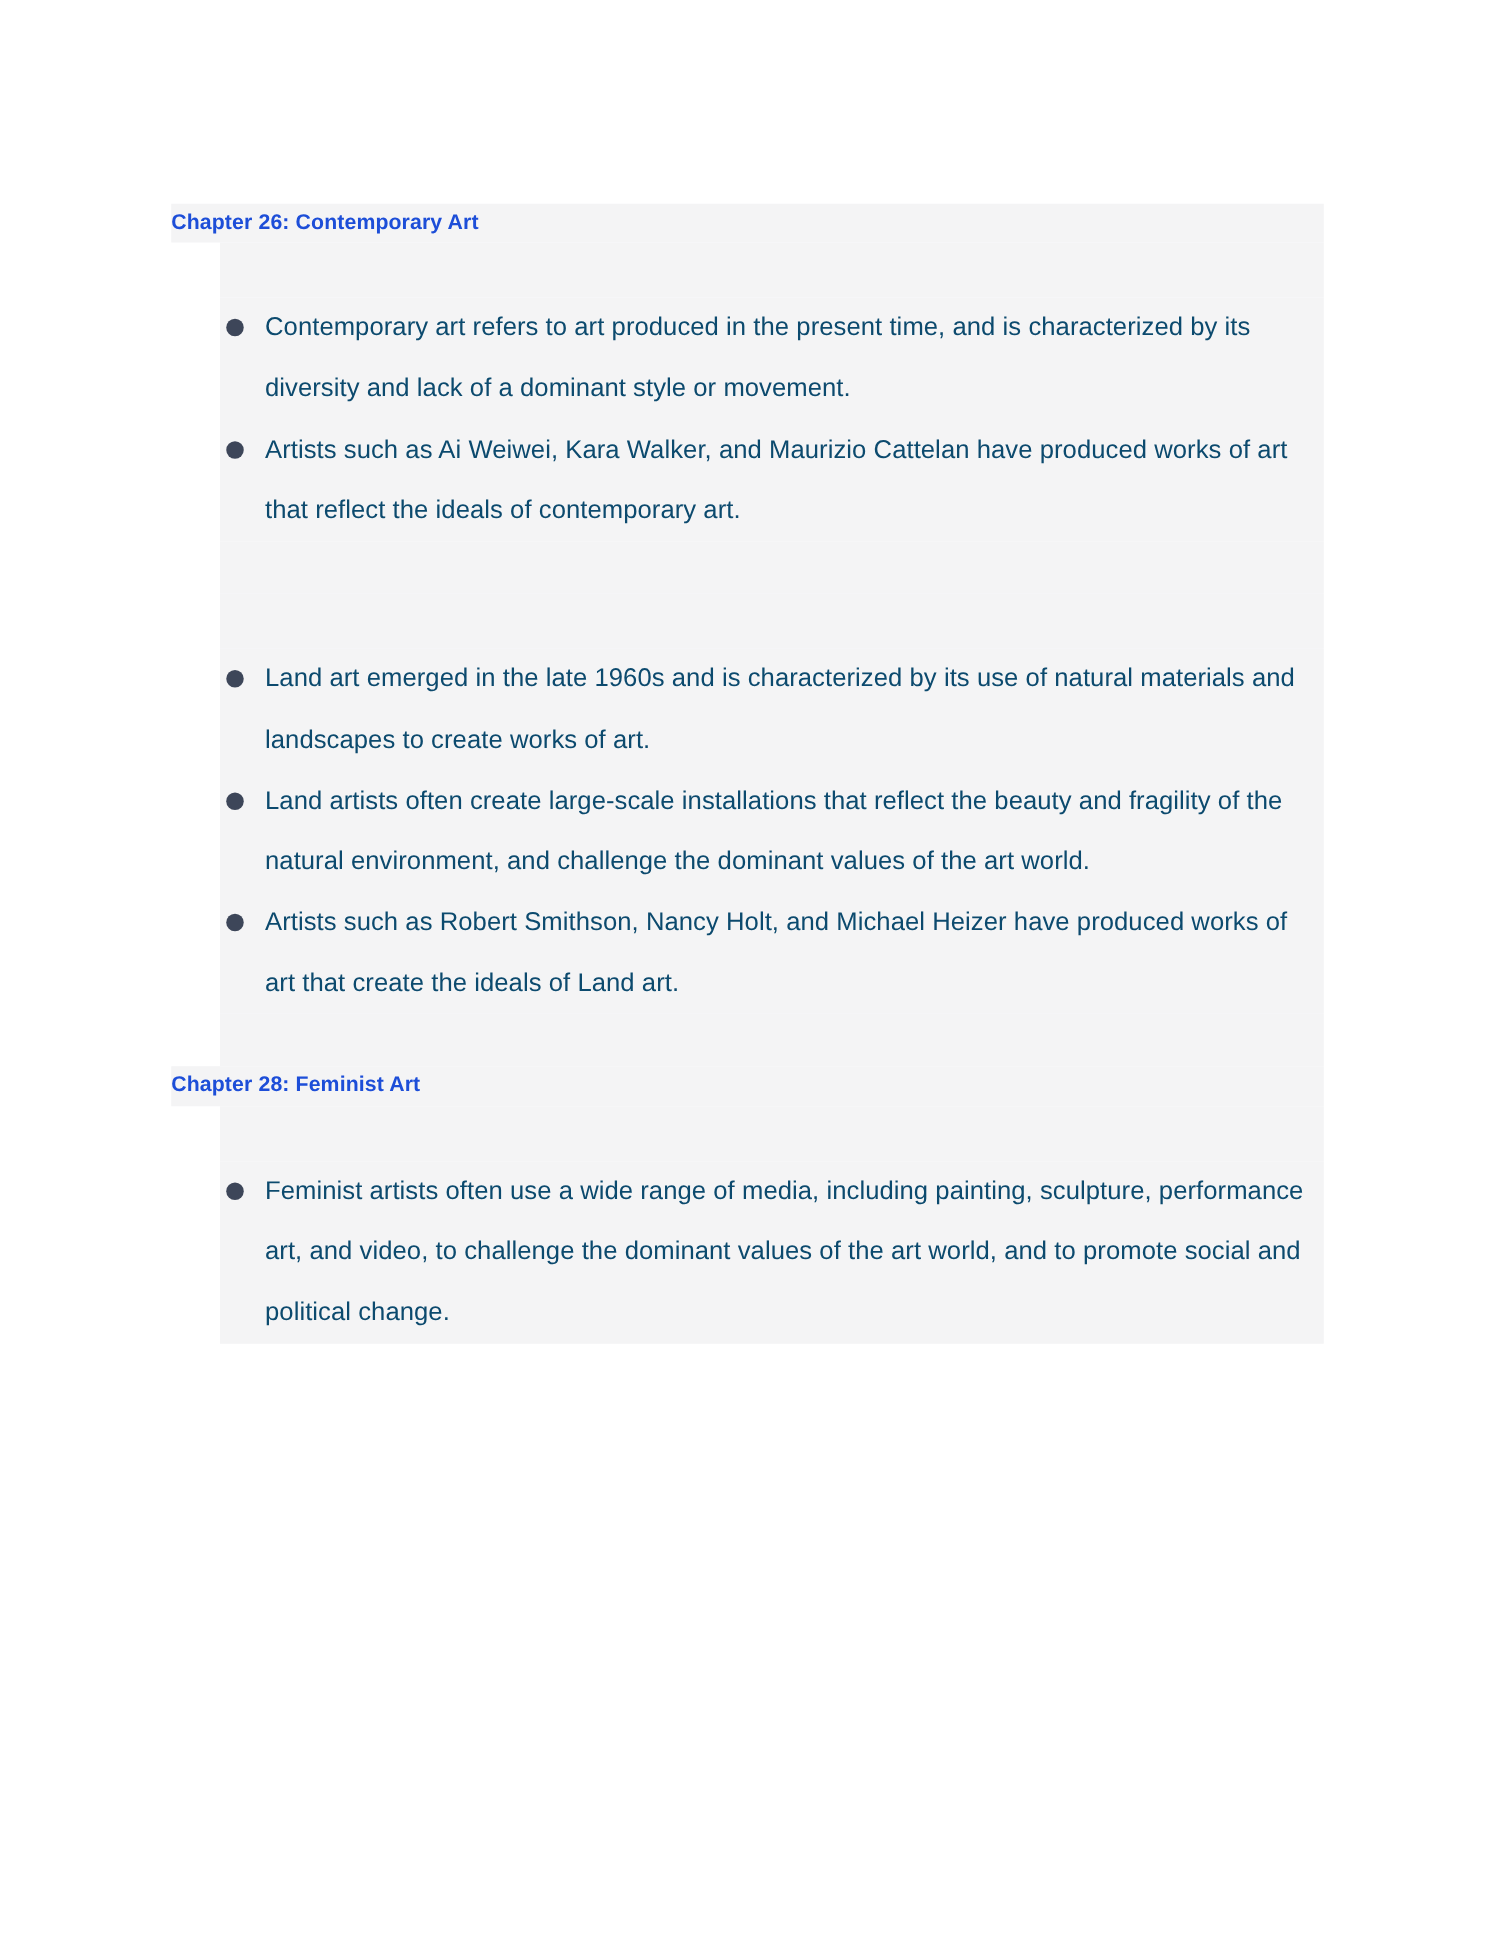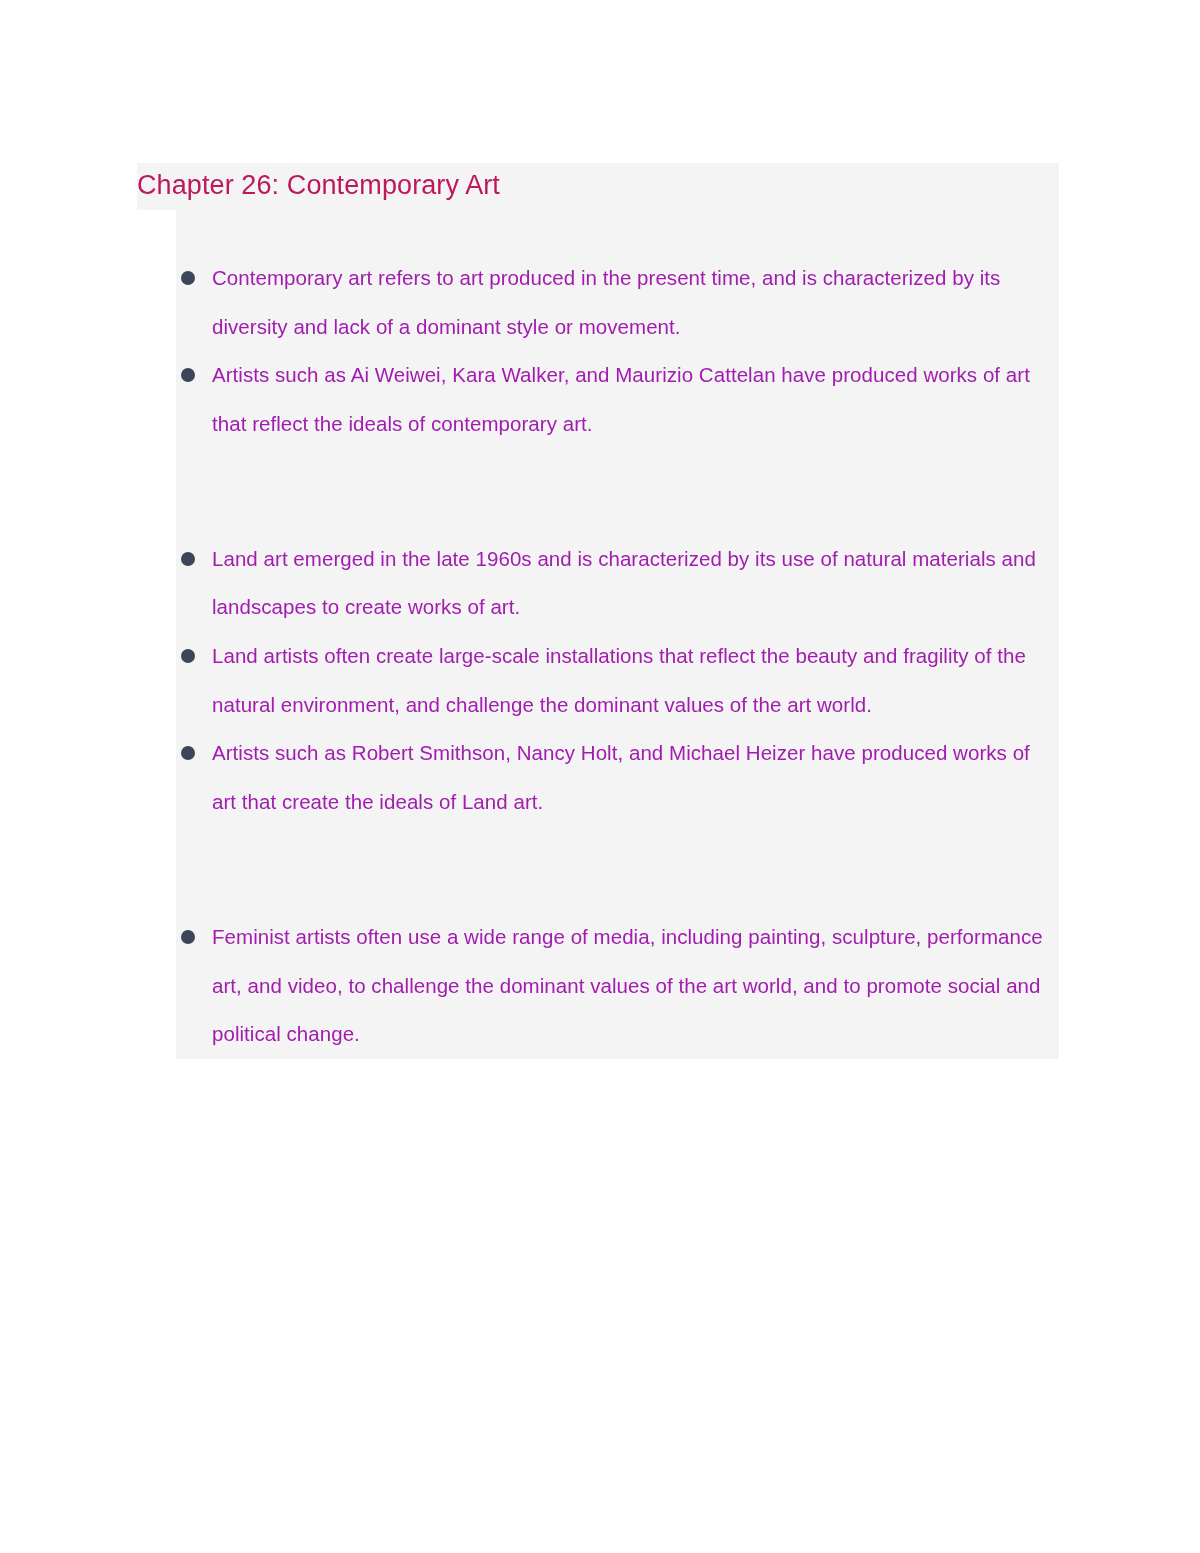--- a/index.html
+++ b/index.html
@@ -28,28 +28,28 @@
   .doc {
     position: absolute;
     left: 137px;
     top: 163px;
     width: 922px;
   }
 
   
   .chapter-heading {
     background: #f4f4f5;
-    font-size: 27px;
+    font-size: 17px;
     line-height: 1.55;
-    color: #be185d;
+    color: #1d4ed8;
     letter-spacing: 0.1px;
     padding: 2px 0 3px 0;
     width: 922px;
     box-sizing: border-box;
-    font-weight: 400;
+    font-weight: 700;
     white-space: nowrap;
   }
   .chapter-heading .htext {
     display: inline;
   }
 
   
   .gap {
     background: #f4f4f5;
     margin-left: 39px;
@@ -69,21 +69,21 @@
     margin-top: 0;
     margin-bottom: 0;
     padding: 0;
   }
 
   .bullet-item {
     position: relative;
     padding-left: 36px;
     font-size: 20.5px;
     line-height: 48.7px;
-    color: #a21caf;
+    color: #0c4a6e;
     letter-spacing: 0.05px;
   }
 
   .bullet-dot {
     position: absolute;
     left: 5px;
     top: 17px;
     width: 14px;
     height: 14px;
     border-radius: 50%;
@@ -124,20 +124,23 @@
         <span class="bullet-dot"></span>
         <span class="bullet-text">Land artists often create large-scale installations that reflect the beauty and fragility of the natural environment, and challenge the dominant values of the art world.</span>
       </li>
       <li class="bullet-item">
         <span class="bullet-dot"></span>
         <span class="bullet-text">Artists such as Robert Smithson, Nancy Holt, and Michael Heizer have produced works of art that create the ideals of Land art.</span>
       </li>
     </ul>
     <div class="gap gap-after-list"></div>
 
+    <div class="chapter-heading">
+      <span class="htext">Chapter 28: Feminist Art</span>
+    </div>
     <div class="gap gap-after-heading"></div>
     <ul class="bullet-list">
       <li class="bullet-item">
         <span class="bullet-dot"></span>
         <span class="bullet-text">Feminist artists often use a wide range of media, including painting, sculpture, performance art, and video, to challenge the dominant values of the art world, and to promote social and political change.</span>
       </li>
     </ul>
 
   </div>
 </div>

